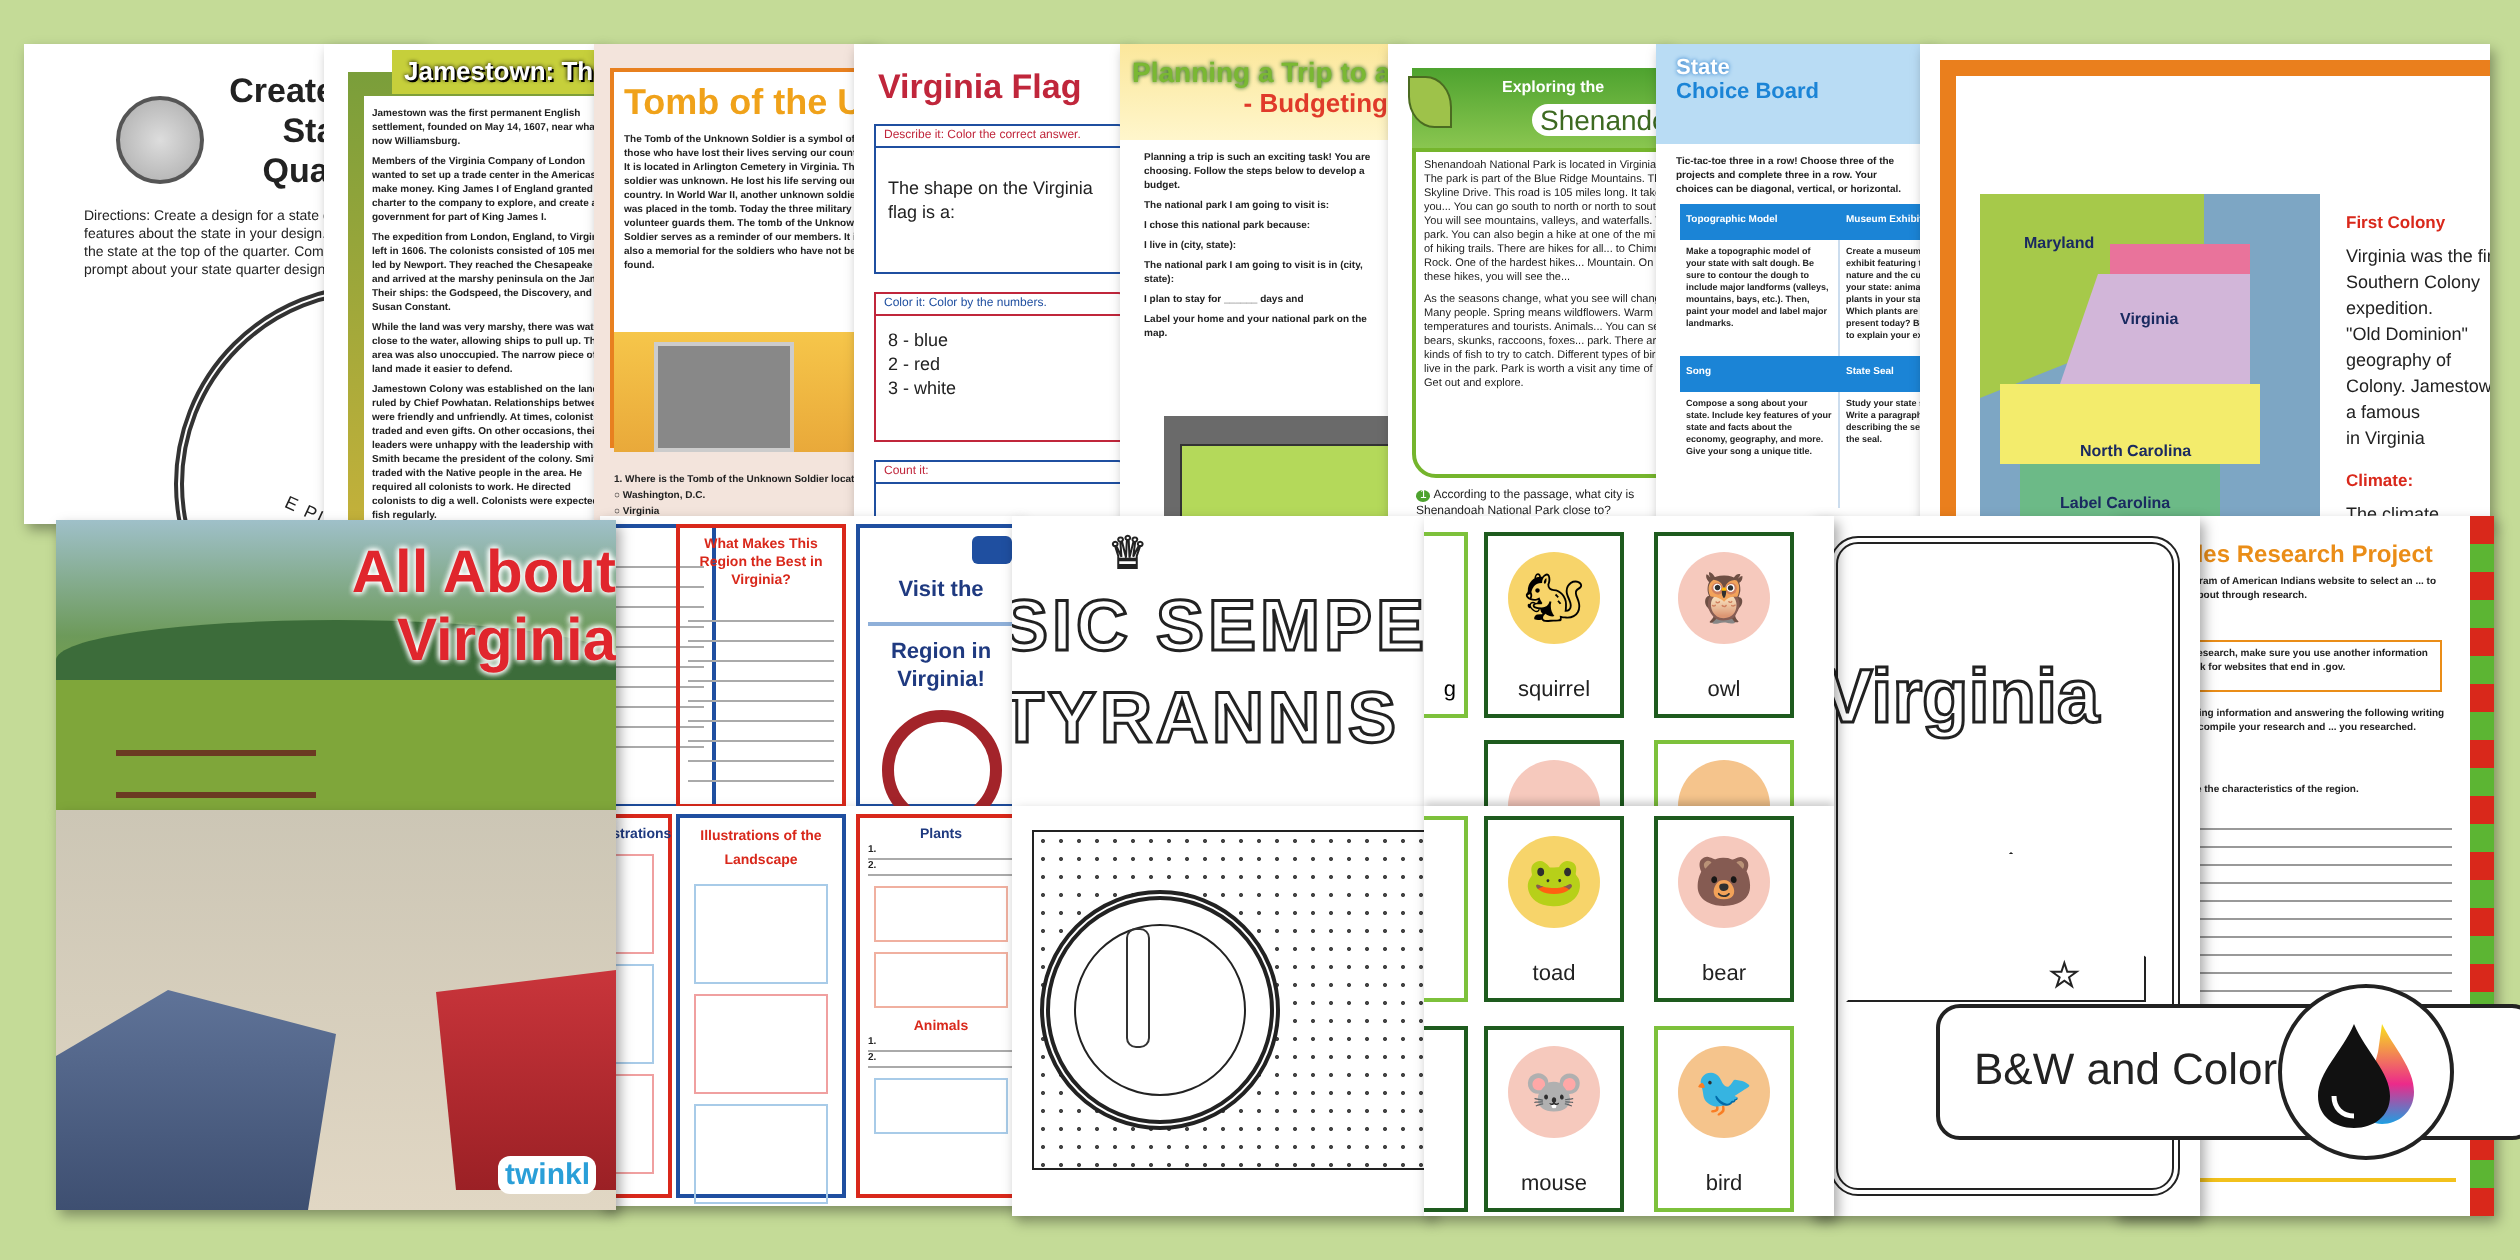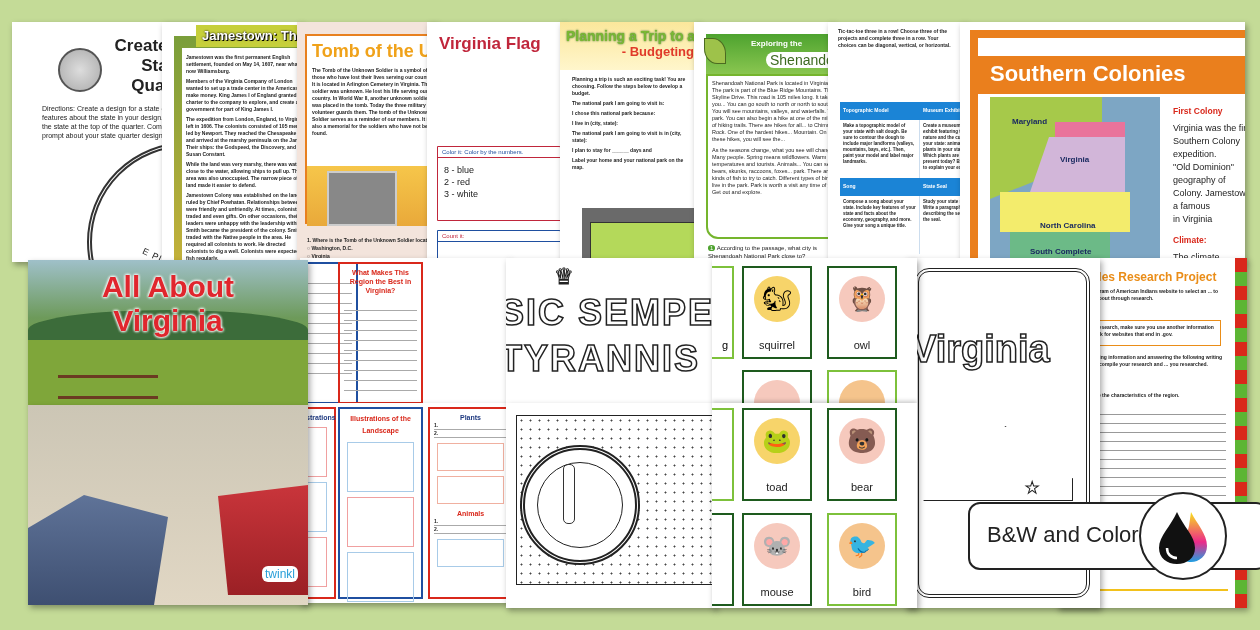--- a/index.html
+++ b/index.html
@@ -54,27 +54,27 @@
   #p-southern{left:960px;top:22px;width:285px;height:240px}
   #p-southern .frame{position:absolute;left:10px;top:8px;width:275px;height:240px;border:8px solid #ea7f1d;border-right:none}
   #p-southern .banner{position:absolute;left:10px;top:34px;width:275px;height:38px;background:#ea7f1d;color:#fff;font-weight:bold;font-size:22px;padding:5px 20px;white-space:nowrap}
   #p-southern .map{position:absolute;left:30px;top:75px;width:170px;height:170px;background:#7da6c4}
   #p-southern .map .bg{position:absolute;left:0;top:0;width:160px;height:170px;background:#a6c94a;clip-path:polygon(0 0,70% 0,70% 20%,40% 45%,0 60%)}
   #p-southern .st{position:absolute;font-size:8px;font-weight:bold;color:#1a2a60}
   #p-southern .info{position:absolute;left:213px;top:83px;width:80px;font-size:9px;line-height:13px;color:#222;white-space:nowrap}
   #p-southern .info .h{color:#d9281b;font-weight:bold;font-size:8.5px;margin-bottom:4px}
   
   #p-allabout{left:28px;top:260px;width:280px;height:145px;background:linear-gradient(#9fc0c9 0%,#6d9a5a 40%,#7ea43d 70%,#8db04a 100%)}
-  #p-allabout .t{position:absolute;left:0;width:280px;text-align:center;color:#e0262d;font-weight:bold;font-size:30px;line-height:34px;top:10px;text-shadow:0 0 3px #fff,0 0 3px #fff,0 0 3px #fff}
+  #p-allabout .t{position:absolute;left:0;width:280px;text-align:right;color:#e0262d;font-weight:bold;font-size:30px;line-height:34px;top:10px;text-shadow:0 0 3px #fff,0 0 3px #fff,0 0 3px #fff}
   #p-allabout .fence{position:absolute;left:30px;top:115px;width:100px;height:24px;border-top:3px solid #6b3a22;border-bottom:3px solid #6b3a22}
   #p-revolution{left:28px;top:405px;width:280px;height:200px;background:linear-gradient(#ccc6b5,#e1d7c4)}
   #p-revolution .banner{position:absolute;left:0;top:8px;width:280px;height:44px;background:linear-gradient(90deg,#2c2f3f,#8a1f25);color:#fff;font-weight:bold;font-size:18px;padding:11px 16px;white-space:nowrap}
   #p-revolution .blue{position:absolute;left:0;top:90px;width:140px;height:110px;background:linear-gradient(#5f7398,#3e4f71);clip-path:polygon(0 30%,40% 0,100% 20%,90% 100%,0 100%)}
   #p-revolution .red{position:absolute;left:180px;top:80px;width:100px;height:110px;background:linear-gradient(#c9353b,#9b2025);clip-path:polygon(10% 10%,100% 0,100% 100%,20% 100%)}
-  #p-revolution .logo{position:absolute;right:10px;bottom:23px;color:#2a9fd8;font-weight:normal;font-size:12px;background:#fff;border-radius:6px;padding:1px 3px}
+  #p-revolution .logo{position:absolute;right:10px;bottom:8px;color:#2a9fd8;font-weight:bold;font-size:15px;background:#fff;border-radius:6px;padding:1px 3px}
   #p-brochure1,#p-brochure2{left:300px;width:210px;height:200px}
   #p-brochure1{top:258px;height:150px}
   #p-brochure2{top:403px}
   .col{position:absolute;top:4px;height:calc(100% - 8px);border:2px solid;padding:4px}
   .col .h{font-size:7px;font-weight:bold;text-align:center;line-height:9px}
   .lines{margin-top:6px}
   .lines div{border-bottom:1px solid #aaa;height:10px}
   .bx{border:1.5px solid;height:50px;margin:5px 3px}
   #p-coloring1{left:506px;top:258px;width:210px;height:145px}
   #p-coloring1 .word{position:absolute;left:-6px;font-size:36px;font-weight:bold;color:#fff;-webkit-text-stroke:1.5px #222;letter-spacing:2px;white-space:nowrap}
@@ -140,20 +140,24 @@
     <div>1. Where is the Tomb of the Unknown Soldier located?</div>
     <div>○ <span>Washington, D.C.</span></div>
     <div>○ <span>Virginia</span></div>
     <div>○ <span>Connecticut</span></div>
 
   </div>
 </div>
 
 <div class="sheet" id="p-flag">
   <div class="t">Virginia Flag</div>
+  <div class="sec" style="top:40px;height:75px;border-color:#1f4fa0">
+    <div class="h" style="color:#c0263b;border-color:#1f4fa0">Describe it: Color the correct answer.</div>
+    <div class="b" style="padding-top:14px">The shape on the Virginia flag is a:</div>
+  </div>
   <div class="sec" style="top:124px;height:75px;border-color:#c0263b">
     <div class="h" style="color:#1f4fa0;border-color:#c0263b">Color it: Color by the numbers.</div>
     <div class="b">
       <div>8 - blue</div>
       <div>2 - red</div>
       <div>3 - white</div>
     </div>
   </div>
   <div class="sec" style="top:208px;height:40px;border-color:#1f4fa0">
     <div class="h" style="color:#c0263b;border-color:#1f4fa0">Count it:</div>
@@ -190,20 +194,24 @@
     <p>As the seasons change, what you see will change. Many people. Spring means wildflowers. Warm temperatures and tourists. Animals... You can see bears, skunks, raccoons, foxes... park. There are 32 kinds of fish to try to catch. Different types of birds live in the park. Park is worth a visit any time of year. Get out and explore.</p>
   </div>
   <div class="q">
     <div><span style="background:#4ea32f;color:#fff;border-radius:50%;padding:0 2px">1</span> <span>According to the passage, what city is Shenandoah National Park close to?</span></div>
     <div>○ <span>Washington, D.C.</span></div>
 
   </div>
 </div>
 
 <div class="sheet" id="p-choice">
+  <div class="hdr">
+    <div class="a">State</div>
+    <div class="b">Choice Board</div>
+  </div>
   <div class="tiny" style="padding:6px 10px">Tic-tac-toe three in a row! Choose three of the projects and complete three in a row. Your choices can be diagonal, vertical, or horizontal.</div>
   <div class="grid">
     <div class="cell">
         <div class="h">Topographic Model</div>
         <div class="b tiny">Make a topographic model of your state with salt dough. Be sure to contour the dough to include major landforms (valleys, mountains, bays, etc.). Then, paint your model and label major landmarks.</div>
       </div>
     <div class="cell">
         <div class="h">Museum Exhibit</div>
         <div class="b tiny">Create a museum exhibit featuring the nature and the culture in your state: animals and plants in your state. Which plants are present today? Be sure to explain your exhibit.</div>
       </div>
@@ -213,31 +221,30 @@
       </div>
     <div class="cell">
         <div class="h">State Seal</div>
         <div class="b tiny">Study your state seal. Write a paragraph describing the seal in the seal.</div>
       </div>
   </div>
 </div>
 
 <div class="sheet" id="p-southern">
   <div class="frame"></div>
-  <div class="banner">Southern Colonies</div>
   <div class="map">
     <div class="bg"></div>
     <div style="position:absolute;left:65px;top:25px;width:70px;height:25px;background:#e9739b"></div>
     <div style="position:absolute;left:40px;top:40px;width:95px;height:55px;background:#d2b6d9;clip-path:polygon(20% 0,100% 0,100% 100%,0 100%)"></div>
     <div style="position:absolute;left:10px;top:95px;width:130px;height:40px;background:#f3ec6c"></div>
     <div style="position:absolute;left:20px;top:135px;width:100px;height:35px;background:#6cba87"></div>
     <div class="st" style="left:22px;top:20px">Maryland</div>
     <div class="st" style="left:70px;top:58px">Virginia</div>
     <div class="st" style="left:50px;top:124px">North Carolina</div>
-    <div class="st" style="left:40px;top:150px">South Complete</div>
+    <div class="st" style="left:40px;top:150px">Label Carolina</div>
   </div>
   <div class="info">
     <div class="h">First Colony</div>
     <div>Virginia was the first</div>
     <div>Southern Colony</div>
     <div>expedition.</div>
     <div>"Old Dominion"</div>
     <div>geography of</div>
     <div>Colony. Jamestown</div>
     <div>a famous</div>
@@ -300,20 +307,27 @@
         <div></div>
         <div></div>
         <div></div>
         <div></div>
         <div></div>
         <div></div>
         <div></div>
         <div></div>
         <div></div>
       </div>
+  </div>
+  <div class="col" style="left:128px;width:85px;border-color:#1f4fa0;text-align:center">
+    <div style="display:inline-block;width:20px;height:14px;background:#1f4fa0;border-radius:3px;margin-left:50px"></div>
+    <div style="font-size:11px;font-weight:bold;color:#1f3a80;margin-top:2px">Visit the</div>
+    <div style="border-top:2px solid #8fb0d9;margin:10px 0 6px"></div>
+    <div style="font-size:11px;font-weight:bold;color:#1f3a80;line-height:14px">Region in Virginia!</div>
+    <div style="width:60px;height:60px;border-radius:50%;border:6px solid #a3242a;margin:8px auto 0"></div>
   </div>
 </div>
 
 <div class="sheet" id="p-brochure2">
   <div class="col" style="left:-10px;width:46px;border-color:#d9281b">
     <div class="h" style="color:#1f3a80">Illustrations</div>
     <div class="bx" style="border-color:#f0a0a0"></div>
       <div class="bx" style="border-color:#a8cbe8"></div>
       <div class="bx" style="border-color:#f0a0a0"></div>
   </div>

